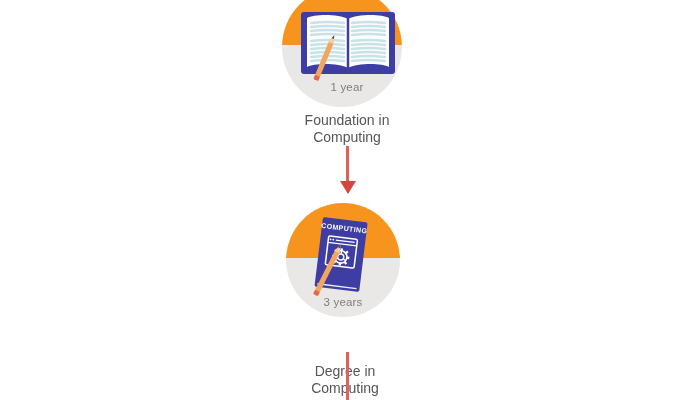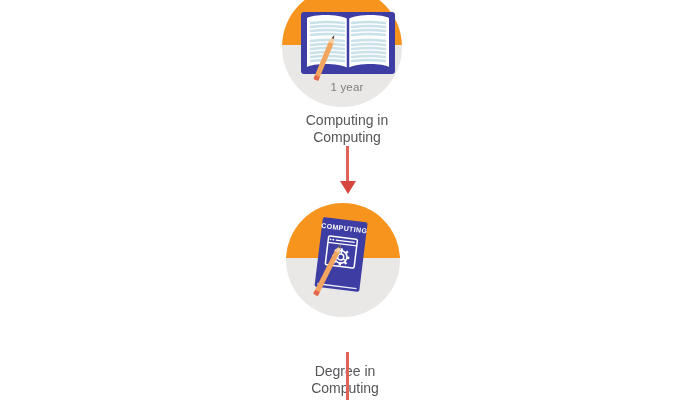--- a/index.html
+++ b/index.html
@@ -66,21 +66,21 @@
       <path d="M37,26.5 L33.9,35.3 L40.1,35.3 Z" fill="#F5CD9E"></path>
       <path d="M37,26.5 L35.7,30.2 L38.3,30.2 Z" fill="#4C4A52"></path>
       <rect x="34.4" y="35" width="5.2" height="40" rx="1" fill="#F1A55F"></rect>
       <rect x="34.4" y="70.5" width="5.2" height="4.5" rx="1" fill="#E2674D"></rect>
     </g>
   </svg>
 
   <div class="duration d1">1 year</div>
 
   <div class="title t1">
-    <div>Computing in</div>
+    <div>Foundation in</div>
     <div>Computing</div>
   </div>
 
   <div class="arrow-line al1"></div>
   <div class="arrow-head ah1"></div>
 
   <div class="circle c2"></div>
 
   <svg class="icon i2" width="76" height="94" viewBox="0 0 76 94">
     <g transform="rotate(7 17 9)">
@@ -107,20 +107,21 @@
     </g>
 
     <g transform="rotate(26.6 31 44)">
       <path d="M31,35.5 L27.9,44.3 L34.1,44.3 Z" fill="#F5CD9E"></path>
       <path d="M31,35.5 L29.7,39.2 L32.3,39.2 Z" fill="#4C4A52"></path>
       <rect x="28.4" y="44" width="5.2" height="48" rx="1" fill="#F1A55F"></rect>
       <rect x="28.4" y="87.5" width="5.2" height="4.5" rx="1" fill="#E2674D"></rect>
     </g>
   </svg>
 
+  <div class="duration d2">3 years</div>
 
   <div class="title t2">
     <div>Degree in</div>
     <div>Computing</div>
   </div>
 
   <div class="arrow-line al2"></div>
 
 </div>
 

